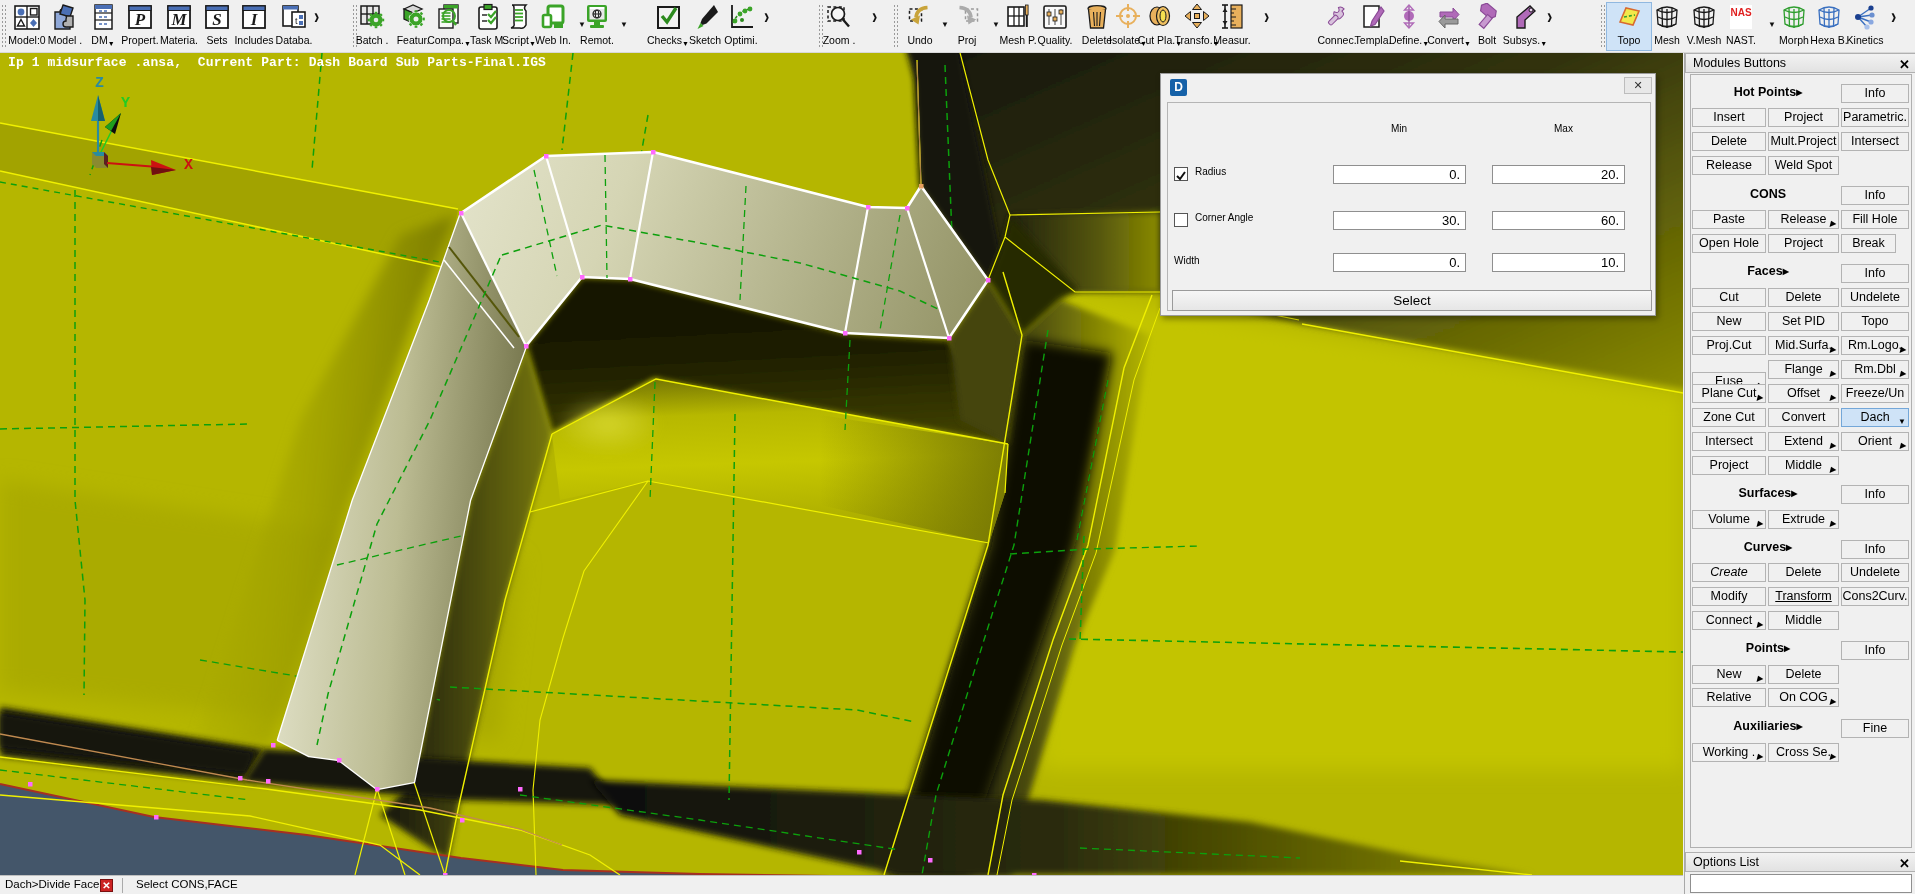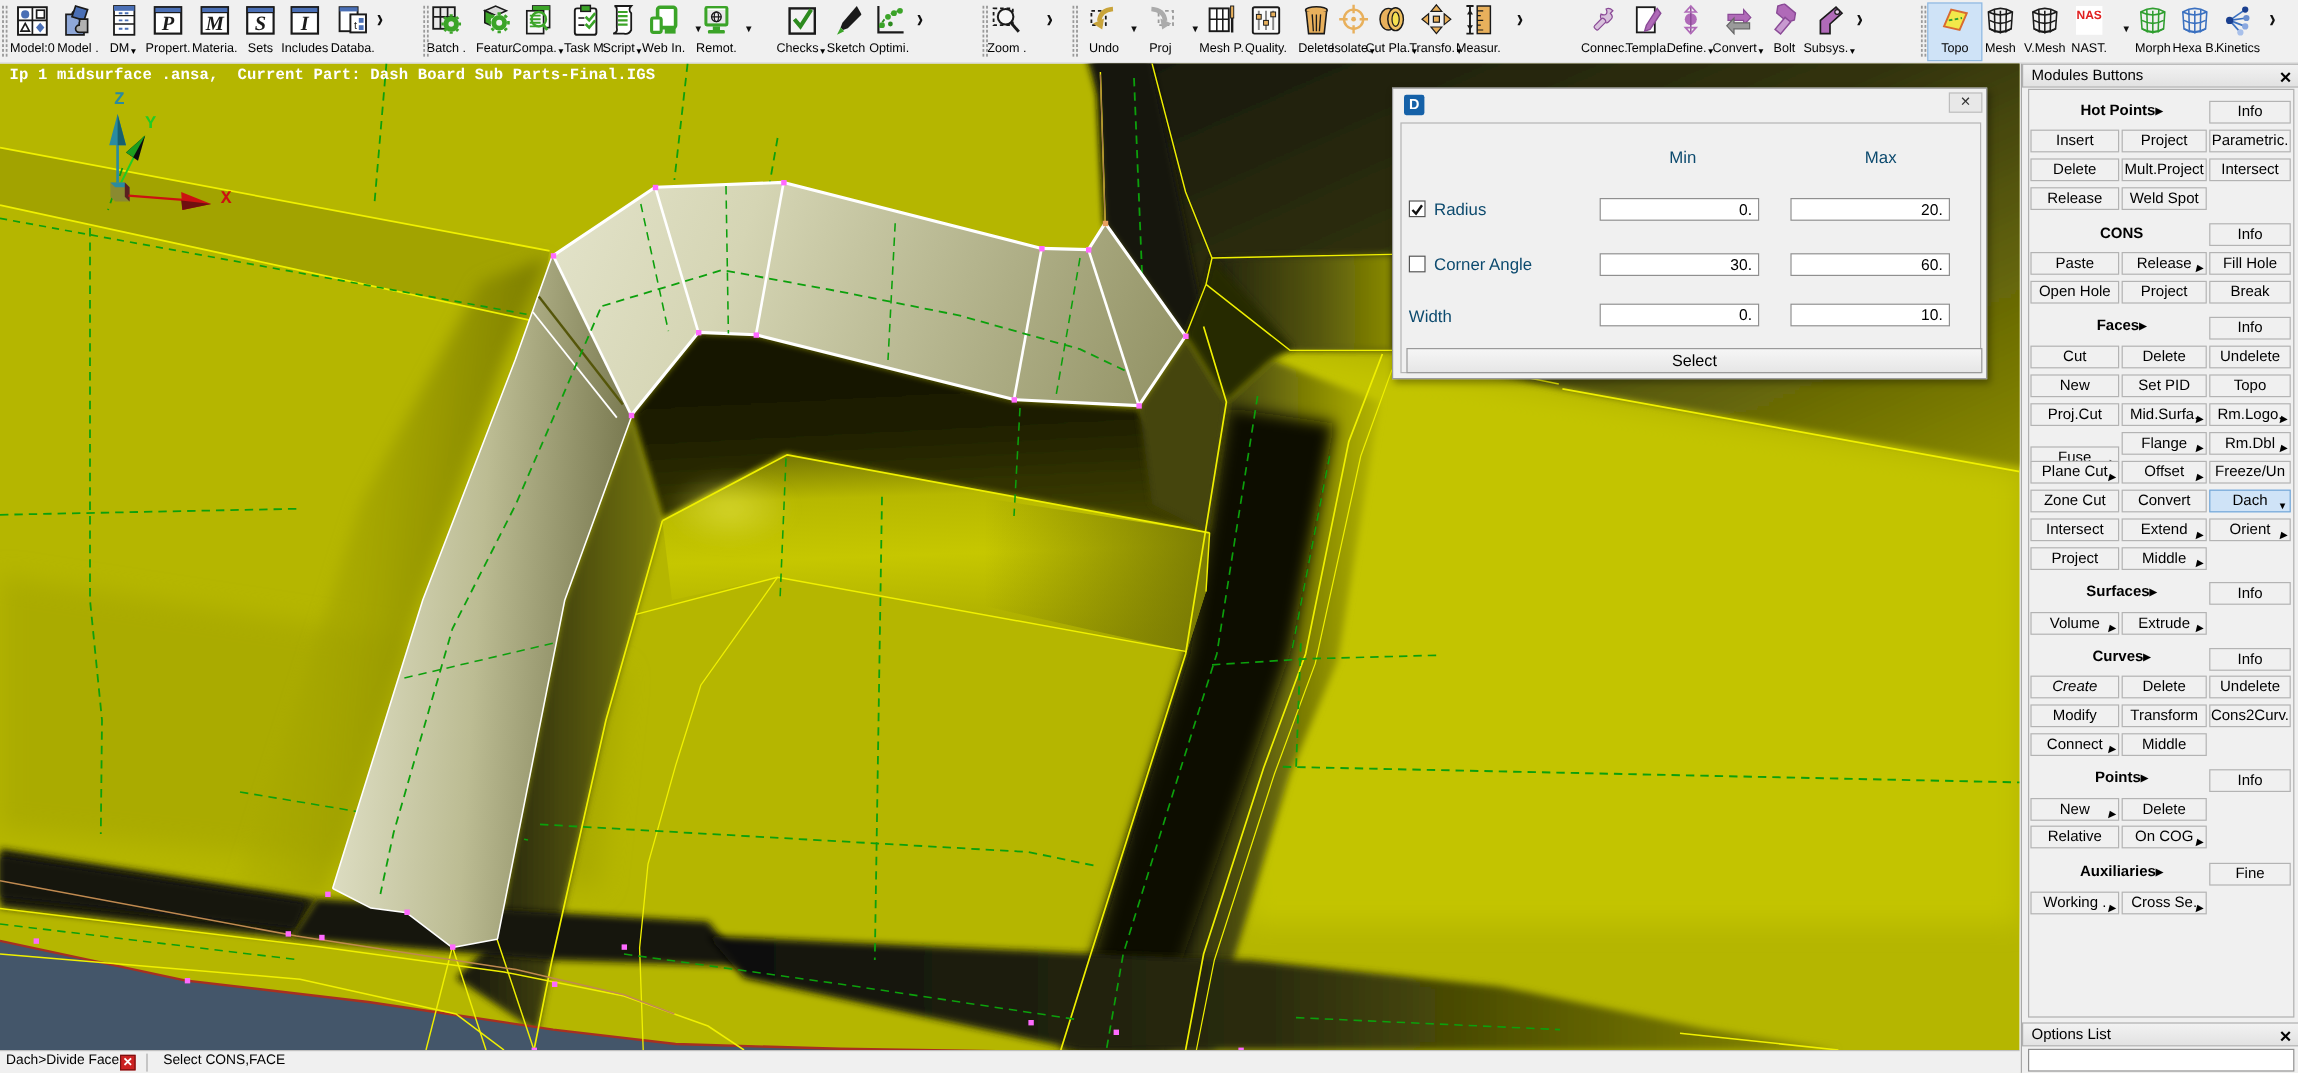--- a/index.html
+++ b/index.html
@@ -10,21 +10,21 @@
 .sep{position:absolute;top:4px;width:6px;height:44px;background-image:radial-gradient(circle,#9a9a9a 1px,transparent 1.1px);background-size:3px 4px}
 .ovf{position:absolute;top:8px;font-size:16px;font-weight:bold;color:#111;transform:scaleY(1.35)}
 .dd{position:absolute;font-size:8px;color:#111}
 #vp{position:absolute;left:0;top:53px}
 #hdrtxt{position:absolute;left:8px;top:55px;font-family:"Liberation Mono",monospace;font-weight:bold;font-size:13px;color:#fff;letter-spacing:0.11px;white-space:pre}
 #dialog{position:absolute;left:1160px;top:73px;width:496px;height:243px;background:#f0f0f0;border:1px solid #9b9b9b;box-shadow:2px 3px 6px rgba(0,0,0,0.35)}
 #dlgtitle{position:absolute;left:0;top:0;width:100%;height:28px;text-align:center;font-size:14.5px;color:#111;line-height:27px}
 #dlgico{position:absolute;left:9px;top:5px;width:17px;height:17px;background:#1561a8;color:#fff;font-size:12px;font-weight:bold;text-align:center;line-height:17px;border-radius:2px}
 #dlgx{position:absolute;right:3px;top:3px;width:28px;height:17px;background:#e8e8e8;border:1px solid #bdbdbd;color:#333;font-size:11px;text-align:center;line-height:15px}
 #dlginner{position:absolute;left:6px;top:28px;width:484px;height:209px;border:1px solid #b5b5b5;background:#f0f0f0}
-.dlbl{position:absolute;font-size:14px;color:#0c4a6e;white-space:nowrap}
+.dlbl{position:absolute;font-size:10px;color:#000000;white-space:nowrap}
 .dinp{position:absolute;width:133px;height:19px;background:#fff;border:1px solid #8f8f8f;font-size:13px;text-align:right;line-height:18px;padding-right:5px}
 .dchk{position:absolute;width:14px;height:14px;background:#fff;border:1px solid #555}
 #dselect{position:absolute;left:11px;top:216px;width:480px;height:21px;background:linear-gradient(#f6f6f6,#e6e6e6);border:1px solid #9a9a9a;text-align:center;font-size:13.5px;line-height:20px}
 #panel{position:absolute;left:1684px;top:53px;width:231px;height:841px;background:#f0f0f0;border-left:1px solid #a8a8a8}
 #phdr{position:absolute;left:0;top:0;width:231px;height:20px;background:linear-gradient(#f2f2f2,#e2e2e2);border:1px solid #b0b0b0;font-size:12.5px;padding-left:7px;line-height:19px;color:#000}
 #phdrx{position:absolute;right:5px;top:1px;font-size:13px;font-weight:bold}
 #pinner{position:absolute;left:5px;top:21px;width:222px;height:774px;border:1px solid #b0b0b0;background:#f0f0f0}
 .pb{position:absolute;height:19px;background:#f0f0f0;border:1px solid #b3b3b3;font-size:12.5px;text-align:center;line-height:17px;color:#000;white-space:nowrap}
 .pl{position:absolute;width:152px;text-align:center;font-weight:bold;font-size:12.5px;color:#000;white-space:nowrap}
 .tri{font-size:8px;vertical-align:1px}
@@ -754,21 +754,21 @@
 <div class="pb" style="left:156px;top:79px;width:68px;">Intersect</div>
 <div class="pb" style="left:7px;top:103px;width:74px;">Release</div>
 <div class="pb" style="left:83px;top:103px;width:71px;">Weld Spot</div>
 <div class="pl" style="left:7px;top:134px">CONS</div>
 <div class="pb" style="left:156px;top:133px;width:68px;">Info</div>
 <div class="pb" style="left:7px;top:157px;width:74px;">Paste</div>
 <div class="pb" style="left:83px;top:157px;width:71px;">Release<i class="btri">▶</i></div>
 <div class="pb" style="left:156px;top:157px;width:68px;">Fill Hole</div>
 <div class="pb" style="left:7px;top:181px;width:74px;">Open Hole</div>
 <div class="pb" style="left:83px;top:181px;width:71px;">Project</div>
-<div class="pb" style="left:156px;top:181px;width:68px;">Break</div>
+<div class="pb" style="left:156px;top:181px;width:55px;">Break</div>
 <div class="pl" style="left:7px;top:211px">Faces<span class="tri">▶</span></div>
 <div class="pb" style="left:156px;top:211px;width:68px;">Info</div>
 <div class="pb" style="left:7px;top:235px;width:74px;">Cut</div>
 <div class="pb" style="left:83px;top:235px;width:71px;">Delete</div>
 <div class="pb" style="left:156px;top:235px;width:68px;">Undelete</div>
 <div class="pb" style="left:7px;top:259px;width:74px;">New</div>
 <div class="pb" style="left:83px;top:259px;width:71px;">Set PID</div>
 <div class="pb" style="left:156px;top:259px;width:68px;">Topo</div>
 <div class="pb" style="left:7px;top:283px;width:74px;">Proj.Cut</div>
 <div class="pb" style="left:83px;top:283px;width:71px;">Mid.Surfa.<i class="btri">▶</i></div>
@@ -790,21 +790,21 @@
 <div class="pl" style="left:7px;top:433px">Surfaces<span class="tri">▶</span></div>
 <div class="pb" style="left:156px;top:432px;width:68px;">Info</div>
 <div class="pb" style="left:7px;top:457px;width:74px;">Volume<i class="btri">▶</i></div>
 <div class="pb" style="left:83px;top:457px;width:71px;">Extrude<i class="btri">▶</i></div>
 <div class="pl" style="left:7px;top:487px">Curves<span class="tri">▶</span></div>
 <div class="pb" style="left:156px;top:487px;width:68px;">Info</div>
 <div class="pb" style="left:7px;top:510px;width:74px;font-style:italic;">Create</div>
 <div class="pb" style="left:83px;top:510px;width:71px;">Delete</div>
 <div class="pb" style="left:156px;top:510px;width:68px;">Undelete</div>
 <div class="pb" style="left:7px;top:534px;width:74px;">Modify</div>
-<div class="pb" style="left:83px;top:534px;width:71px;">Transform</div>
+<div class="pb" style="left:83px;top:534px;width:71px;text-decoration:underline;">Transform</div>
 <div class="pb" style="left:156px;top:534px;width:68px;">Cons2Curv.</div>
 <div class="pb" style="left:7px;top:558px;width:74px;">Connect<i class="btri">▶</i></div>
 <div class="pb" style="left:83px;top:558px;width:71px;">Middle</div>
 <div class="pl" style="left:7px;top:588px">Points<span class="tri">▶</span></div>
 <div class="pb" style="left:156px;top:588px;width:68px;">Info</div>
 <div class="pb" style="left:7px;top:612px;width:74px;">New<i class="btri">▶</i></div>
 <div class="pb" style="left:83px;top:612px;width:71px;">Delete</div>
 <div class="pb" style="left:7px;top:635px;width:74px;">Relative</div>
 <div class="pb" style="left:83px;top:635px;width:71px;">On COG<i class="btri">▶</i></div>
 <div class="pl" style="left:7px;top:666px">Auxiliaries<span class="tri">▶</span></div>

